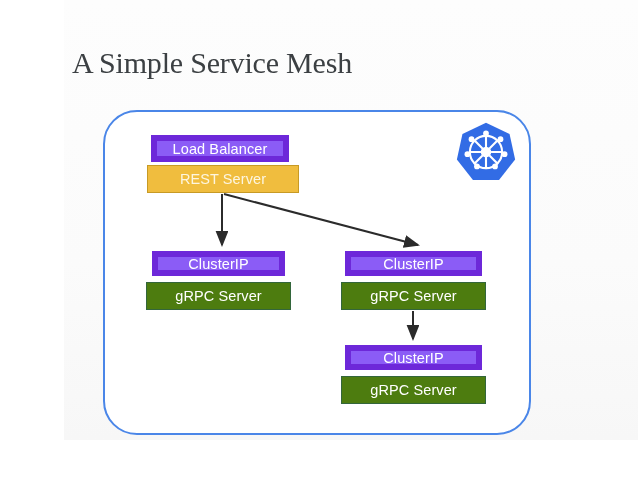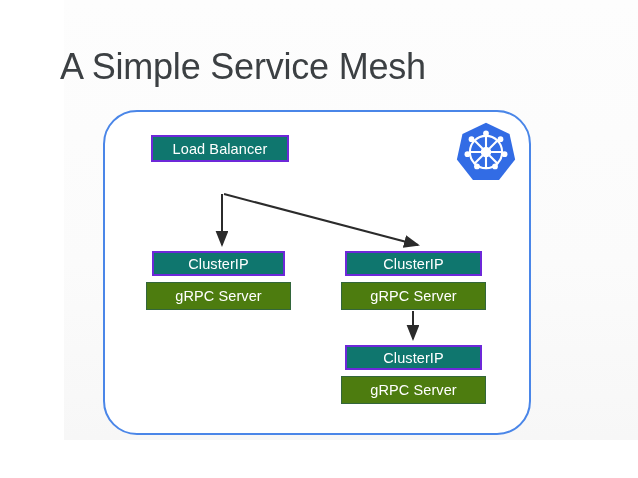--- a/index.html
+++ b/index.html
@@ -19,27 +19,28 @@
   #slide-canvas {
     position: absolute;
     left: 64px;
     top: 0px;
     width: 574px;
     height: 440px;
     background: linear-gradient(180deg, #fdfdfd 0%, #fbfbfb 60%, #f7f7f7 100%);
   }
   #slide-title {
     position: absolute;
-    left: 60px;
+    left: 72px;
     top: 46px;
-    font-size: 36px;
+    font-size: 30px;
     font-weight: 300;
     letter-spacing: -0.2px;
     color: #3c4043;
     white-space: nowrap;
+    font-family: Liberation Serif, serif;
   }
   #cluster-boundary {
     position: absolute;
     left: 103px;
     top: 110px;
     width: 428px;
     height: 325px;
     border: 2.2px solid #4a86e8;
     border-radius: 34px;
     background: #ffffff;
@@ -51,22 +52,22 @@
     display: flex;
     align-items: center;
     justify-content: center;
     color: #ffffff;
     font-size: 14.5px;
     font-weight: 400;
     letter-spacing: 0.1px;
     white-space: nowrap;
   }
   .box-blue {
-    background: #0f766e;
-    border: 2px solid #6d28d9;
+    background: #8b5cf6;
+    border: 6px solid #6d28d9;
   }
   .box-green {
     background: #4d7c0f;
     border: 1px solid #33663b;
   }
   .box-orange {
     background: #f0bd3e;
     border: 1px solid #c79a25;
     color: #fdf6e0;
   }
@@ -140,20 +141,21 @@
       <marker id="arrowhead" markerWidth="9" markerHeight="9" refX="7" refY="3.2" orient="auto" markerUnits="strokeWidth">
         <path d="M0,0 L8,3.2 L0,6.4 z" fill="#2b2b2b"></path>
       </marker>
     </defs>
     <line x1="222" y1="194" x2="222" y2="245" stroke="#2b2b2b" stroke-width="2" marker-end="url(#arrowhead)"></line>
     <line x1="224" y1="194" x2="418" y2="245" stroke="#2b2b2b" stroke-width="2" marker-end="url(#arrowhead)"></line>
     <line x1="413" y1="311" x2="413" y2="339" stroke="#2b2b2b" stroke-width="2" marker-end="url(#arrowhead)"></line>
   </svg>
 
   <div class="node-box box-blue" id="box-load-balancer">Load Balancer</div>
+  <div class="node-box box-orange" id="box-rest-server">REST Server</div>
 
   <div class="node-box box-blue" id="box-clusterip-left">ClusterIP</div>
   <div class="node-box box-green" id="box-grpc-left">gRPC Server</div>
 
   <div class="node-box box-blue" id="box-clusterip-right">ClusterIP</div>
   <div class="node-box box-green" id="box-grpc-right">gRPC Server</div>
 
   <div class="node-box box-blue" id="box-clusterip-bottom">ClusterIP</div>
   <div class="node-box box-green" id="box-grpc-bottom">gRPC Server</div>
 

